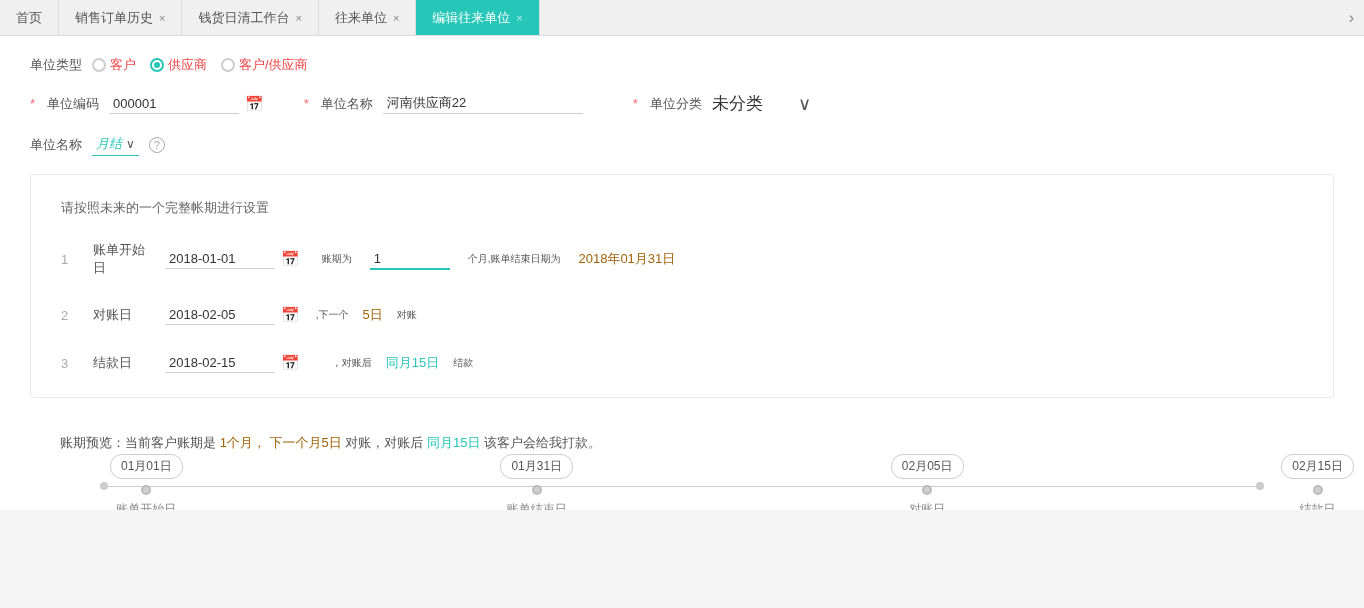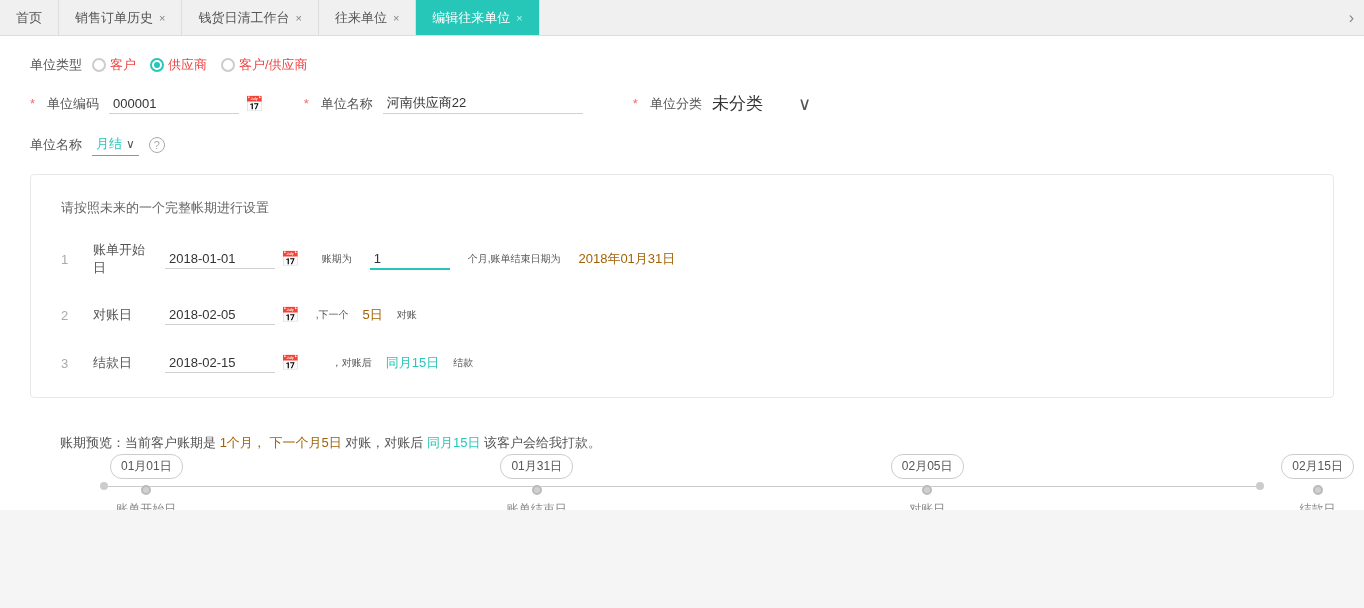--- a/index.html
+++ b/index.html
@@ -139,20 +139,21 @@
       display: flex;
       align-items: center;
       border-bottom: 1px solid #26c6b8;
       padding: 2px 4px;
       cursor: pointer;
       gap: 4px;
     }
     .dropdown-value {
       color: #26c6b8;
       font-size: 13px;
+      font-style: italic;
     }
     .help-icon {
       width: 16px;
       height: 16px;
       border-radius: 50%;
       border: 1px solid #aaa;
       display: inline-flex;
       align-items: center;
       justify-content: center;
       font-size: 11px;

